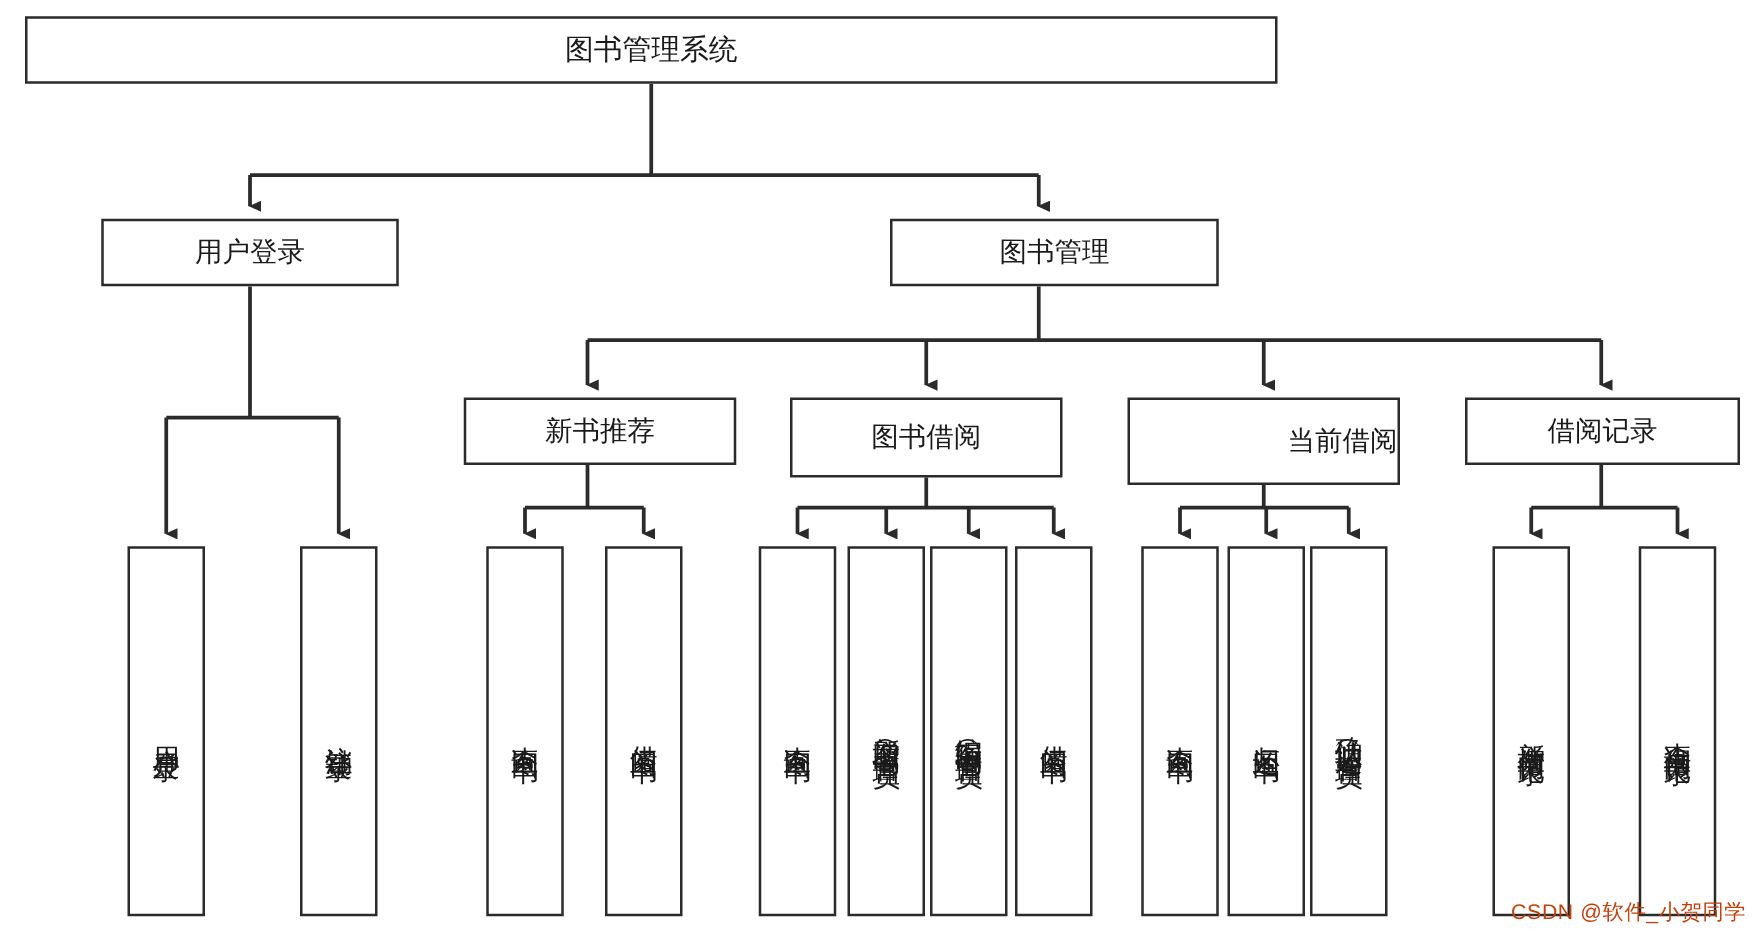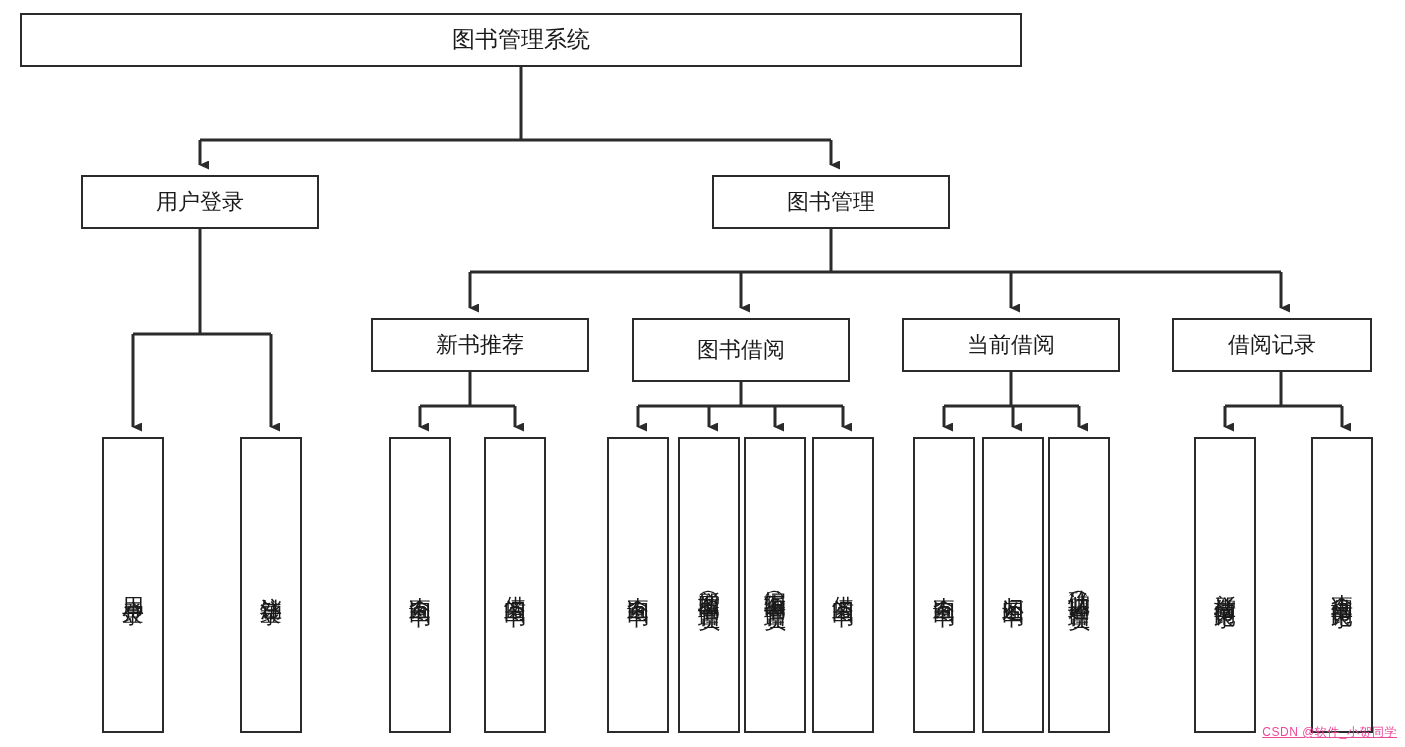--- a/index.html
+++ b/index.html
@@ -56,26 +56,25 @@
     writing-mode: vertical-rl;
     text-orientation: upright;
     letter-spacing: 3px;
     line-height: 1;
     max-height: 268px;
   }
   #watermark {
     position: absolute;
     right: 8px;
     bottom: 6px;
-    font-size: 12px;
-    color: #ec4899;
+    font-size: 17px;
+    color: #c2410c;
     letter-spacing: 0.5px;
     white-space: nowrap;
     pointer-events: none;
-    text-decoration: underline;
   }
 </style>
 </head>
 <body>
 
 <div id="diagram-root">
 
   <svg id="diagram-svg" viewBox="0 0 1405 747" xmlns="http://www.w3.org/2000/svg">
     <defs>
       <marker id="arrowhead" markerWidth="9" markerHeight="10" refX="4.5" refY="9" orient="auto" markerUnits="userSpaceOnUse">
@@ -119,33 +118,33 @@
       </g>
   </svg>
 
   <div id="nodes-layer">
       <div class="node-box node-root" style="left: 20px; top: 13px; width: 1002px; height: 54px;">
         <span class="node-label">图书管理系统</span>
       </div>
       <div class="node-box node-level1" style="left: 81px; top: 175px; width: 238px; height: 54px;">
         <span class="node-label">用户登录</span>
       </div>
-      <div class="node-box node-level1" style="left: 712px; top: 175px; width: 238px; height: 54px;">
+      <div class="node-box node-level1" style="left: 712px; top: 175px; width: 263px; height: 54px;">
         <span class="node-label">图书管理</span>
       </div>
       <div class="node-box node-level2" style="left: 371px; top: 318px; width: 218px; height: 54px;">
         <span class="node-label">新书推荐</span>
       </div>
       <div class="node-box node-level2" style="left: 632px; top: 318px; width: 218px; height: 64px;">
         <span class="node-label">图书借阅</span>
       </div>
-      <div class="node-box node-level2" style="left: 902px; top: 318px; width: 218px; height: 54px;">
+      <div class="node-box node-level2" style="left: 902px; top: 318px; width: 218px; height: 70px; justify-content: flex-end;">
         <span class="node-label">当前借阅</span>
       </div>
-      <div class="node-box node-level2" style="left: 1172px; top: 318px; width: 200px; height: 54px;">
+      <div class="node-box node-level2" style="left: 1172px; top: 318px; width: 220px; height: 54px;">
         <span class="node-label">借阅记录</span>
       </div>
       <div class="node-box node-leaf" style="left: 102px; top: 437px; width: 62px; height: 296px;">
         <span class="node-label">用户登录</span>
       </div>
       <div class="node-box node-leaf" style="left: 240px; top: 437px; width: 62px; height: 296px;">
         <span class="node-label">注销登录</span>
       </div>
       <div class="node-box node-leaf" style="left: 389px; top: 437px; width: 62px; height: 296px;">
         <span class="node-label">查询图书</span>

